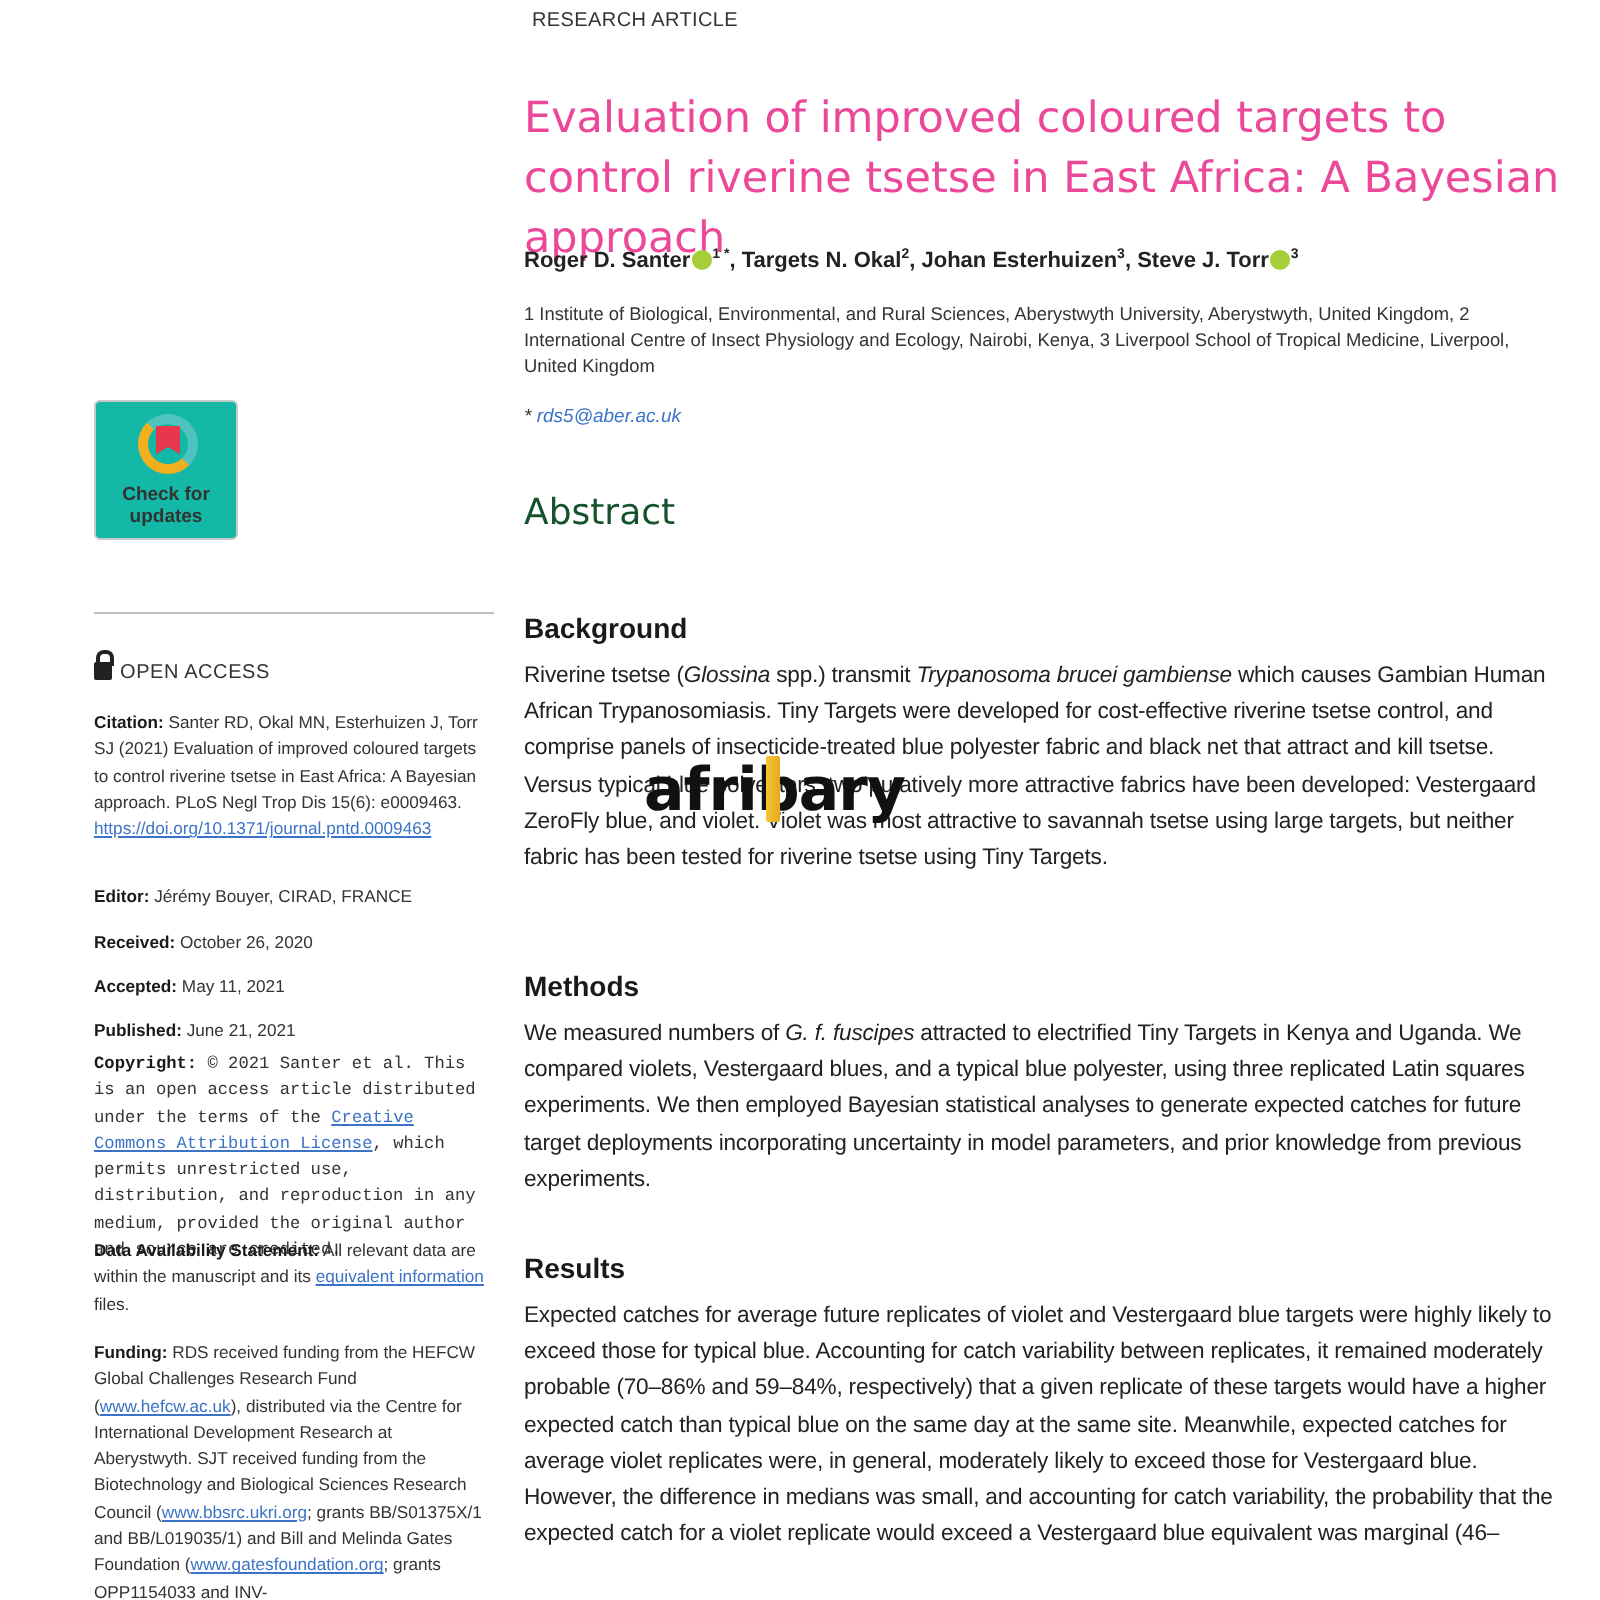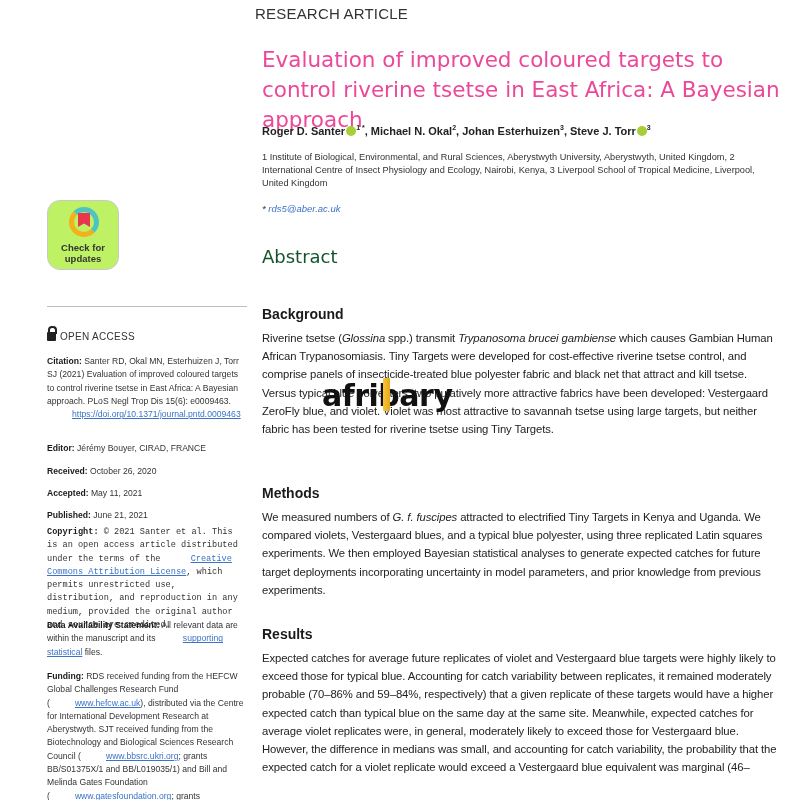--- a/index.html
+++ b/index.html
@@ -1,71 +1,71 @@
 <!DOCTYPE html>
 <html><head>
 <meta charset="utf-8">
 <style>
   * { margin: 0; padding: 0; box-sizing: border-box; }
   html, body { width: 800px; height: 800px; overflow: hidden; background: #ffffff; }
   body { position: relative; font-family: "Liberation Sans", sans-serif; color: #1a1a1a; }
 
-  .article-type { position: absolute; left: 255px; top: 5px; font-size: 15px; letter-spacing: 0.2px; color: #333; }
+  .article-type { position: absolute; left: 266px; top: 5px; font-size: 10px; letter-spacing: 0.2px; color: #333; }
   .title { position: absolute; left: 262px; top: 8px; width: 520px; font-family: "DejaVu Sans", sans-serif; font-size: 21.5px; line-height: 30px; color: #ec4899; font-weight: normal; margin-top: 37px; }
   .authors { position: absolute; left: 262px; top: 124px; width: 530px; font-size: 11px; font-weight: bold; color: #222; white-space: nowrap; }
   .orcid { display: inline-block; width: 10px; height: 10px; border-radius: 50%; background: #a6ce39; vertical-align: -1px; margin-left: 1px; }
   .authors sup { font-size: 7px; }
   .affiliations { position: absolute; left: 262px; top: 151px; width: 505px; font-size: 9.2px; line-height: 13px; color: #333; }
   .email { position: absolute; left: 262px; top: 203px; font-size: 9.5px; color: #333; font-style: italic; }
   .email a { color: #3b73c6; text-decoration: none; }
 
   .abstract-heading { position: absolute; left: 262px; top: 246px; font-family: "DejaVu Sans", sans-serif; font-size: 18px; color: #14532d; }
 
   .section { position: absolute; left: 262px; width: 515px; }
   .section h3 { font-size: 14px; font-weight: bold; color: #1a1a1a; margin-bottom: 7px; }
   .section p { font-size: 11.3px; line-height: 18.2px; color: #222; letter-spacing: -0.1px; }
   #bg-section { top: 306px; }
   #methods-section { top: 485px; }
   #results-section { top: 626px; }
 
   
-  .crossmark { position: absolute; left: 47px; top: 200px; width: 72px; height: 70px; border: 1px solid #c9c9c9; border-radius: 13px; background: #bef264; }
+  .crossmark { position: absolute; left: 47px; top: 200px; width: 72px; height: 70px; border: 1px solid #c9c9c9; border-radius: 3px; background: #14b8a6; }
   .crossmark .ring { position: absolute; left: 21px; top: 6px; width: 30px; height: 30px; border-radius: 50%; border: 5px solid #4fc3c0; border-bottom-color: #f2b01e; border-left-color: #f2b01e; }
   .crossmark .flag { position: absolute; left: 30px; top: 12px; width: 12px; height: 14px; background: #e8364c; clip-path: polygon(0 0,100% 0,100% 100%,50% 75%,0 100%); }
   .crossmark .label { position: absolute; left: 0; top: 42px; width: 100%; text-align: center; font-size: 9.5px; font-weight: bold; line-height: 10.5px; color: #333; }
 
   .side-rule { position: absolute; left: 47px; top: 306px; width: 200px; height: 1px; background: #bdbdbd; }
   .oa { position: absolute; left: 47px; top: 331px; font-size: 10px; color: #333; letter-spacing: 0.3px; }
   .oa .lock { display: inline-block; width: 9px; height: 9px; background: #222; border-radius: 1px; position: relative; margin-right: 4px; vertical-align: -1px; }
   .oa .lock::before { content: ""; position: absolute; left: 1px; top: -6px; width: 5px; height: 6px; border: 2px solid #222; border-bottom: none; border-radius: 4px 4px 0 0; }
 
   .side-block { position: absolute; left: 47px; width: 200px; font-size: 8.6px; line-height: 13.3px; color: #333; }
   .side-block b { color: #1a1a1a; }
-  .side-block a { color: #3b73c6; text-decoration: underline; margin-left: 25px; }
+  .side-block a { color: #3b73c6; text-decoration: underline; }
   #citation { top: 355px; }
   #editor { top: 442px; }
   #received { top: 465px; }
   #accepted { top: 487px; }
   #published { top: 509px; }
   #copyright { top: 526px; font-family: Liberation Mono, monospace; }
   #data-avail { top: 619px; }
   #funding { top: 670px; }
 
   .watermark { position: absolute; left: 322px; top: 381px; font-family: "DejaVu Sans", sans-serif; font-weight: bold; font-size: 30px; letter-spacing: -0.5px; color: #111; line-height: 30px; }
   .watermark .pencil { position: absolute; left: 61px; top: -3px; width: 7px; height: 33px; background: linear-gradient(90deg,#f6c53a,#e8a81b); border-radius: 1px; }
 </style>
 </head>
 <body>
 
 <div class="article-type">RESEARCH ARTICLE</div>
 <h1 class="title">Evaluation of improved coloured targets to control riverine tsetse in East Africa: A Bayesian approach</h1>
 
 <div class="authors">
   <span>Roger D. Santer</span><span class="orcid"></span><sup>1 *</sup>,
-  <span>Michael N. Okal</span><sup>2</sup>,
+  <span>Targets N. Okal</span><sup>2</sup>,
   <span>Johan Esterhuizen</span><sup>3</sup>,
   <span>Steve J. Torr</span><span class="orcid"></span><sup>3</sup>
 </div>
 
 <div class="affiliations">1 Institute of Biological, Environmental, and Rural Sciences, Aberystwyth University, Aberystwyth, United Kingdom, 2 International Centre of Insect Physiology and Ecology, Nairobi, Kenya, 3 Liverpool School of Tropical Medicine, Liverpool, United Kingdom</div>
 <div class="email"><span>* </span><a href="#">rds5@aber.ac.uk</a></div>
 
 <div class="abstract-heading">Abstract</div>
 
 <div class="section" id="bg-section">
@@ -101,18 +101,18 @@
 <div class="side-block" id="editor"><b>Editor:</b><span> Jérémy Bouyer, CIRAD, FRANCE</span></div>
 <div class="side-block" id="received"><b>Received:</b><span> October 26, 2020</span></div>
 <div class="side-block" id="accepted"><b>Accepted:</b><span> May 11, 2021</span></div>
 <div class="side-block" id="published"><b>Published:</b><span> June 21, 2021</span></div>
 
 <div class="side-block" id="copyright">
   <b>Copyright:</b><span> © 2021 Santer et al. This is an open access article distributed under the terms of the </span><a href="#">Creative Commons Attribution License</a><span>, which permits unrestricted use, distribution, and reproduction in any medium, provided the original author and source are credited.</span>
 </div>
 
 <div class="side-block" id="data-avail">
-  <b>Data Availability Statement:</b><span> All relevant data are within the manuscript and its </span><a href="#">supporting statistical</a><span> files.</span>
+  <b>Data Availability Statement:</b><span> All relevant data are within the manuscript and its </span><a href="#">equivalent information</a><span> files.</span>
 </div>
 
 <div class="side-block" id="funding">
   <b>Funding:</b><span> RDS received funding from the HEFCW Global Challenges Research Fund (</span><a href="#">www.hefcw.ac.uk</a><span>), distributed via the Centre for International Development Research at Aberystwyth. SJT received funding from the Biotechnology and Biological Sciences Research Council (</span><a href="#">www.bbsrc.ukri.org</a><span>; grants BB/S01375X/1 and BB/L019035/1) and Bill and Melinda Gates Foundation (</span><a href="#">www.gatesfoundation.org</a><span>; grants OPP1154033 and INV-</span>
 </div>
 
 </body></html>

